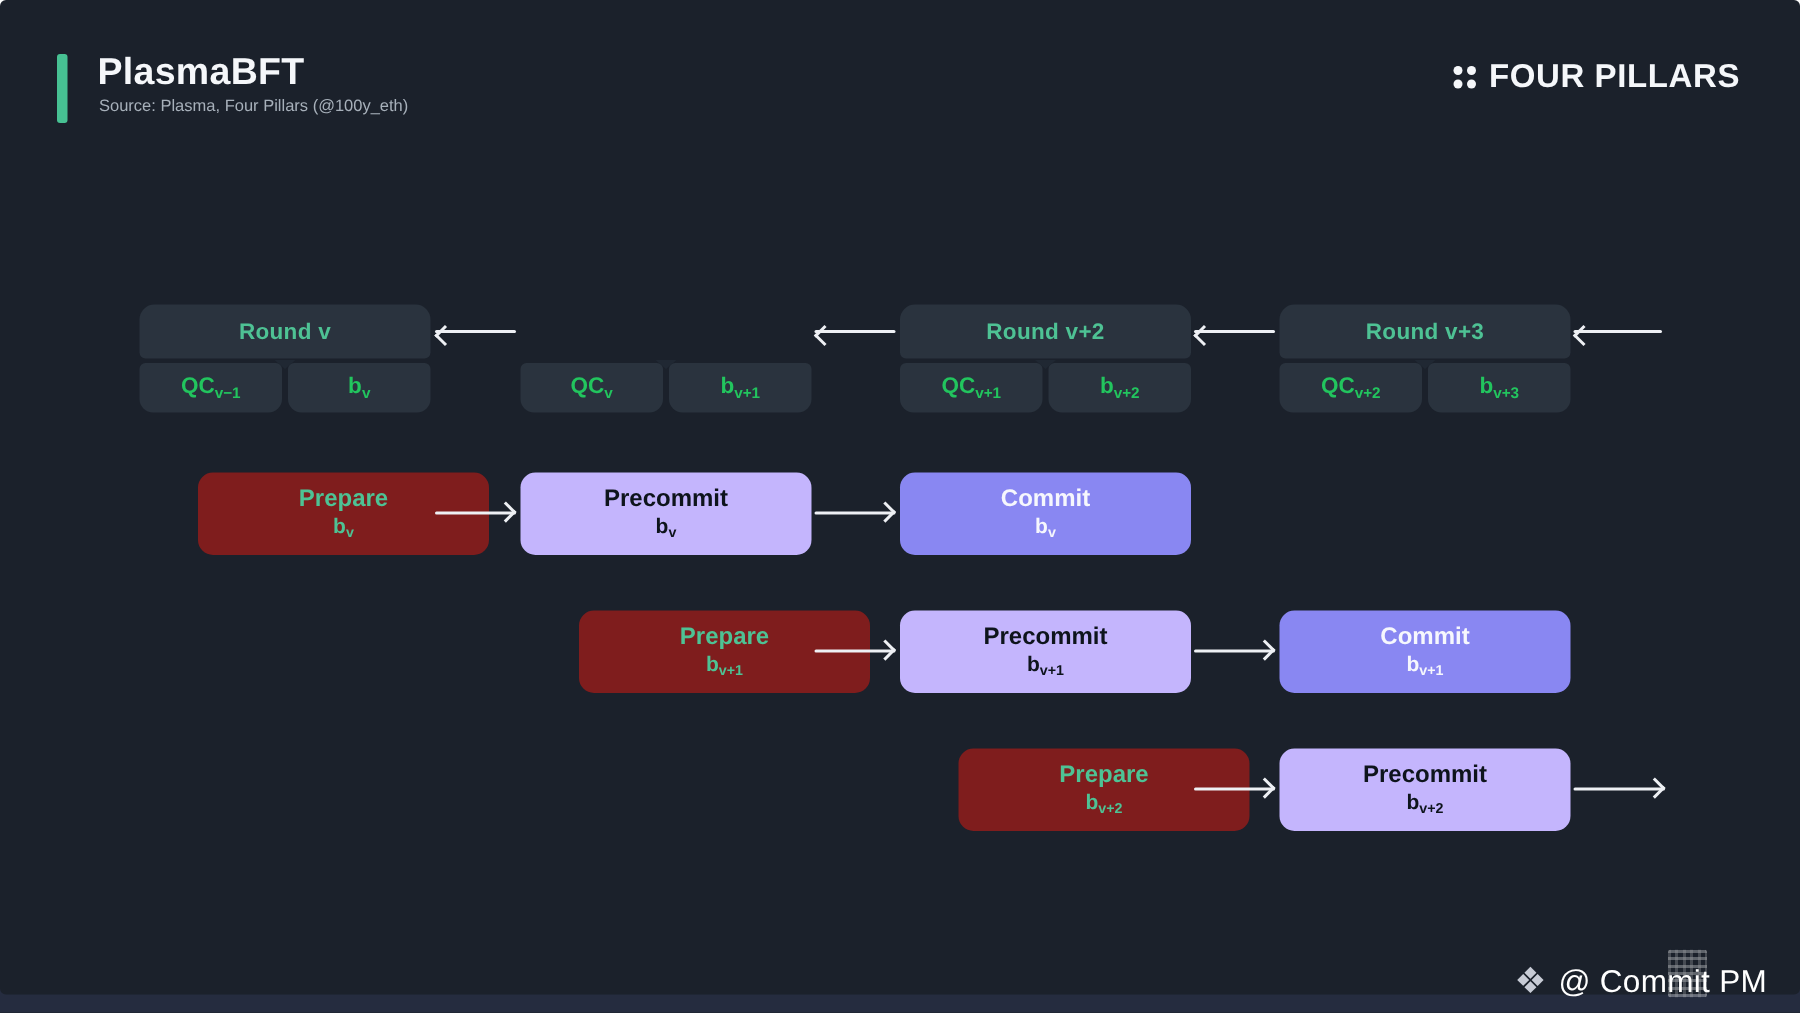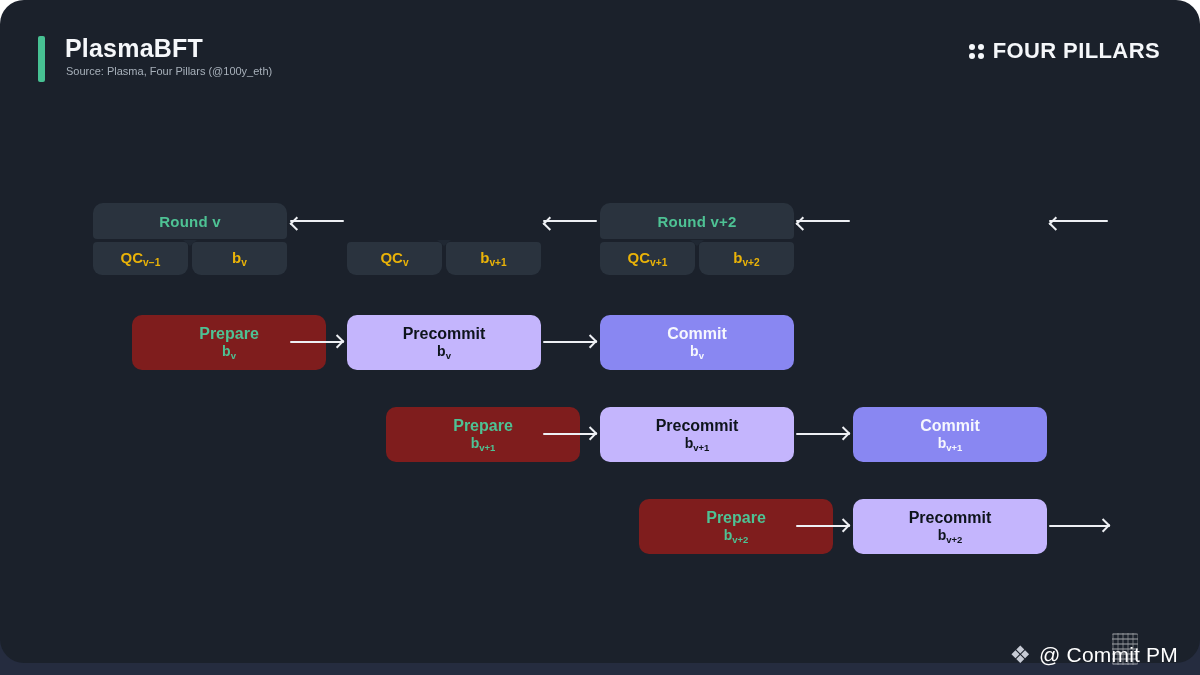--- a/index.html
+++ b/index.html
@@ -3,21 +3,21 @@
 <meta charset="utf-8">
 <style>
   * { margin: 0; padding: 0; box-sizing: border-box; }
   html, body { width: 1200px; height: 675px; overflow: hidden; }
   body { background: #252c3f; font-family: "Liberation Sans", "DejaVu Sans", sans-serif; position: relative; }
 
   .white-backdrop { position: absolute; top: 0; left: 0; right: 0; height: 34px; background: #ffffff; }
 
   .card {
     position: absolute; left: 0; top: 0; right: 0; bottom: 12px;
-    background: #1b212b; border-radius: 24px; overflow: hidden;
+    background: #1b212b; border-radius: 4px; overflow: hidden;
   }
 
   
   .accent-bar { position: absolute; left: 38px; top: 36px; width: 7px; height: 46px; background: #47c193; border-radius: 2px; }
   .title { position: absolute; left: 65px; top: 34px; font-size: 25px; font-weight: bold; color: #f5f7fa; letter-spacing: 0.2px; }
   .source { position: absolute; left: 66px; top: 65px; font-size: 11px; color: #a7b0ba; }
 
   .brand { position: absolute; right: 40px; top: 38px; display: flex; align-items: center; gap: 9px; }
   .brand-dots { display: grid; grid-template-columns: 6px 6px; grid-template-rows: 6px 6px; gap: 3px; }
   .brand-dots i { width: 6px; height: 6px; border-radius: 50%; background: #f5f7fa; }
@@ -36,21 +36,21 @@
   }
   .round-caret {
     position: absolute; left: 50%; top: 37px; transform: translateX(-50%);
     width: 0; height: 0; border-left: 7px solid transparent; border-right: 7px solid transparent;
     border-top: 6px solid #202833; z-index: 2;
   }
   .round-chip {
     position: absolute; top: 39px; height: 33px; width: 95px;
     background: #2a333e; border-radius: 4px 4px 9px 9px;
     display: flex; align-items: center; justify-content: center;
-    color: #eab308; font-size: 15px; font-weight: bold;
+    color: #22c55e; font-size: 15px; font-weight: bold;
   }
   .round-chip.qc { left: 0; }
   .round-chip.blk { right: 0; }
 
   .sub { font-size: 0.68em; vertical-align: -0.3em; font-weight: bold; letter-spacing: 0; }
 
   
   .pbox {
     position: absolute; width: 194px; height: 55px; border-radius: 10px;
     display: flex; flex-direction: column; align-items: center; justify-content: center;
@@ -133,20 +133,30 @@
       <div class="round-header">Round v+2</div>
       <div class="round-caret"></div>
       <div class="round-chip qc">
           <span><span>QC</span><span class="sub">v+1</span></span>
         </div>
       <div class="round-chip blk">
           <span><span>b</span><span class="sub">v+2</span></span>
         </div>
     </div>
 
+    <div class="round" style="left:853px; top:203px;">
+      <div class="round-header">Round v+3</div>
+      <div class="round-caret"></div>
+      <div class="round-chip qc">
+          <span><span>QC</span><span class="sub">v+2</span></span>
+        </div>
+      <div class="round-chip blk">
+          <span><span>b</span><span class="sub">v+3</span></span>
+        </div>
+    </div>
 
     <div class="arrow left" style="left:290px; top:215px; width:54px;"></div>
     <div class="arrow left" style="left:543px; top:215px; width:54px;"></div>
     <div class="arrow left" style="left:796px; top:215px; width:54px;"></div>
     <div class="arrow left" style="left:1049px; top:215px; width:59px;"></div>
 
     <div class="pbox dark" style="left:93px; top:315px;">
       <span class="stage">Prepare</span>
       <span class="blockline"><span>b</span><span class="sub">v</span></span>
     </div>

